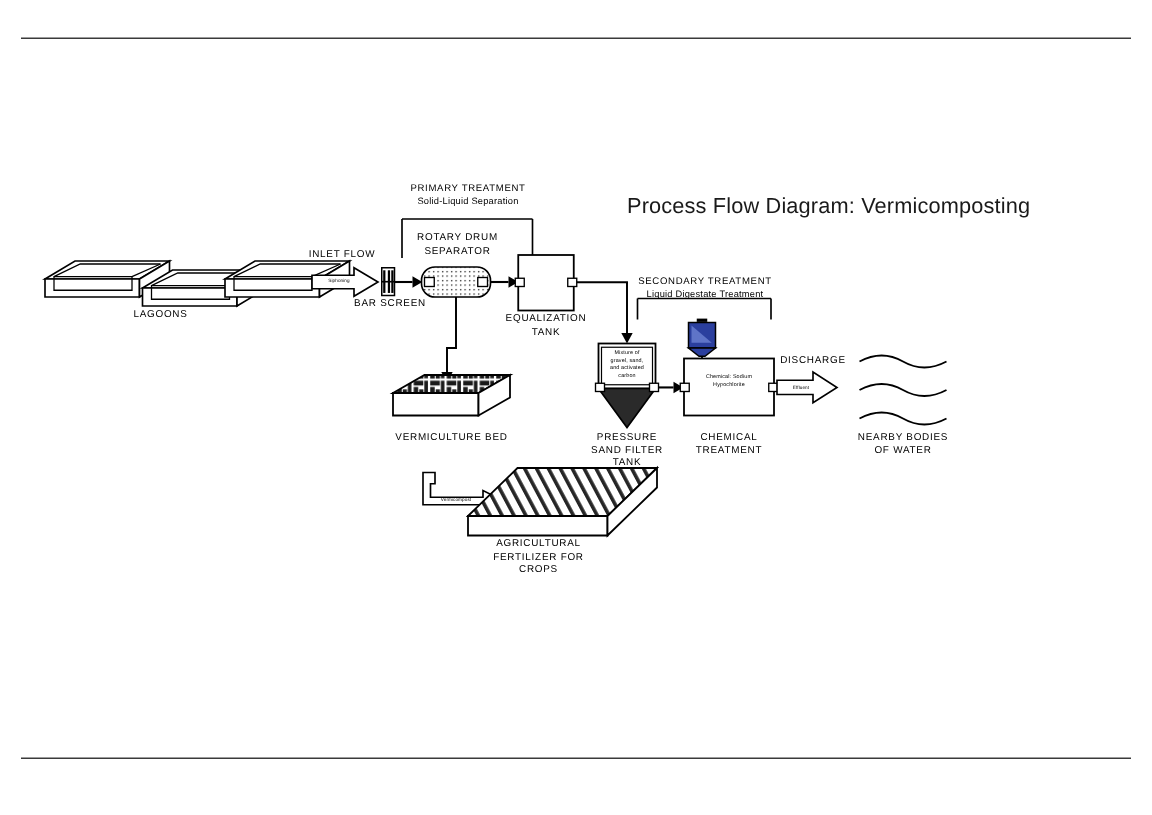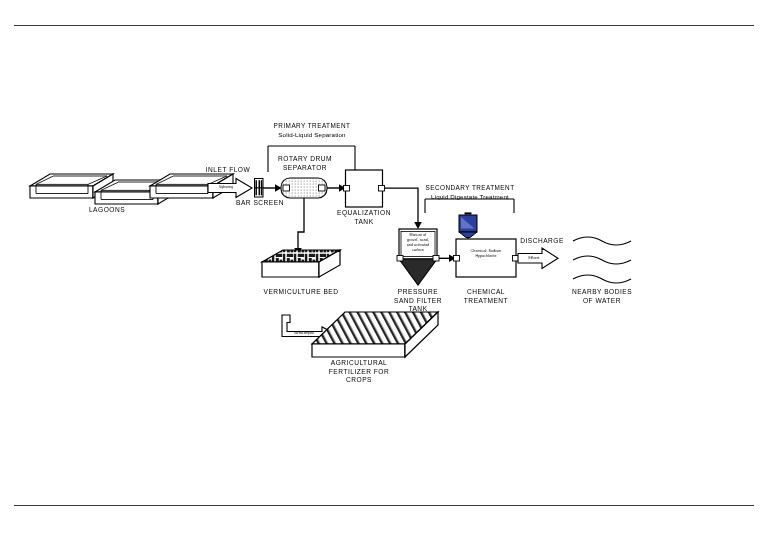--- a/index.html
+++ b/index.html
@@ -194,20 +194,21 @@
 
         <g stroke-width="1.2" fill="none">
           <path d="M573,241 Q588,233 602,241 T631,241"></path>
           <path d="M573,260 Q588,252 602,260 T631,260"></path>
           <path d="M573,279 Q588,271 602,279 T631,279"></path>
         </g>
 
       </g>
     </svg>
 
+    <div class="title">Process Flow Diagram: Vermicomposting</div>
 
     <div class="lbl cap" style="left:262px;top:122px;width:100px;">PRIMARY TREATMENT</div>
     <div class="lbl sub" style="left:262px;top:131px;width:100px;">Solid-Liquid Separation</div>
 
     <div class="lbl cap" style="left:412px;top:184px;width:116px;">SECONDARY TREATMENT</div>
     <div class="lbl sub" style="left:412px;top:193px;width:116px;">Liquid Digestate Treatment</div>
 
     <div class="lbl capbig" style="left:62px;top:206px;width:90px;">LAGOONS</div>
 
     <div class="lbl capbig" style="left:188px;top:166px;width:80px;">INLET FLOW</div>

